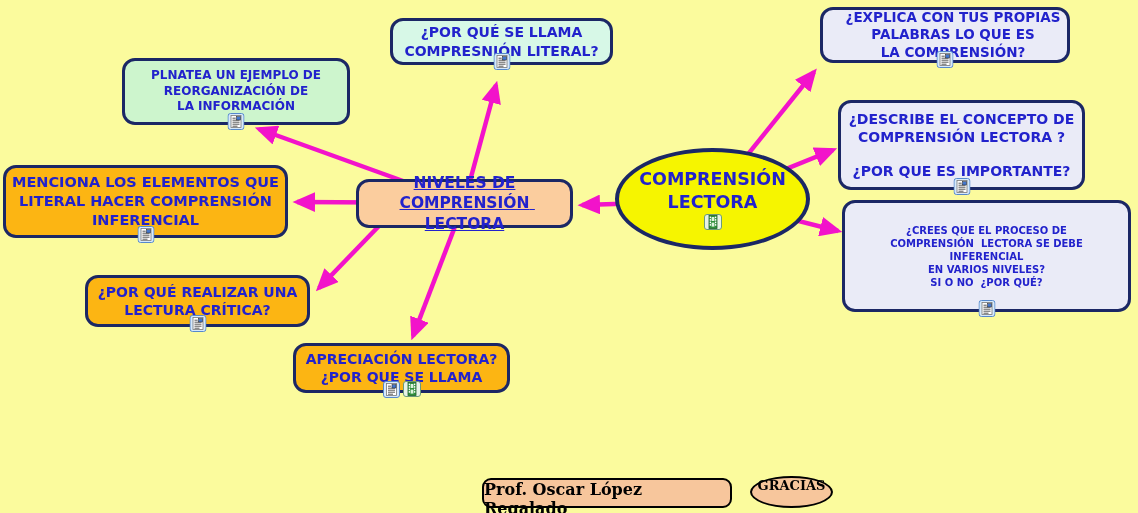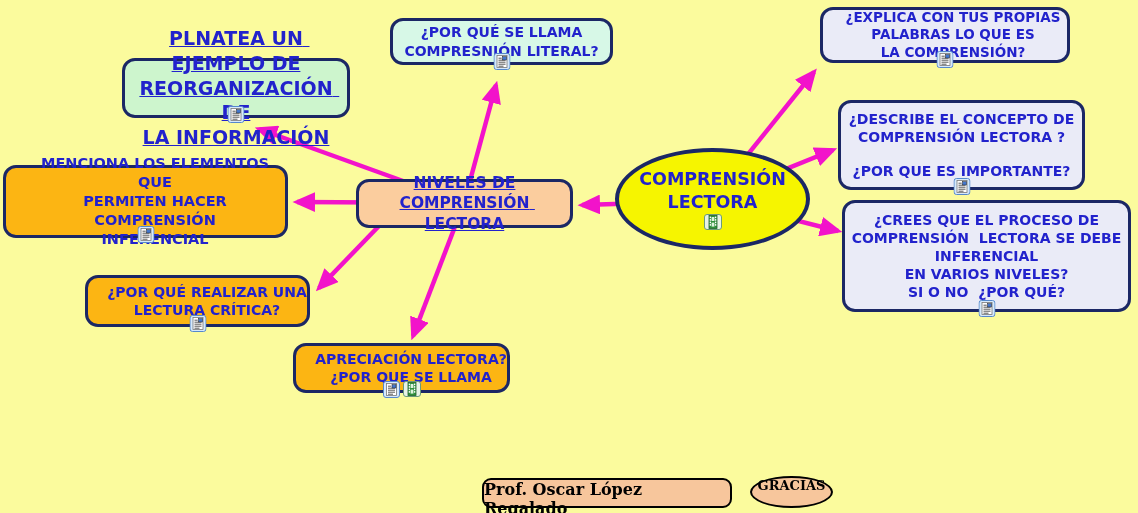--- a/index.html
+++ b/index.html
@@ -22,48 +22,48 @@
     position:absolute; z-index:2; box-sizing:border-box;
     border:3px solid var(--node-border); border-radius:13px;
     display:flex; align-items:center; justify-content:center;
     color:var(--text-blue); font-weight:bold; text-align:center;
   }
   .txt{line-height:1.3;}
   .line{min-height:1.3em; white-space:pre-wrap;}
   .gap{height:1.1em;}
   .green{background:var(--green-fill);}
   .mint{background:var(--mint-fill);justify-content:center;}
-  .orange{background:var(--orange-fill);padding-left:19px;}
+  .orange{background:var(--orange-fill);}
   .peach{background:var(--niveles-fill);}
   .lav{background:var(--lavender-fill);}
   .ellipse{
     background:var(--center-fill); border-radius:50%;
     border-width:4px; flex-direction:column; z-index:3;
   }
   .iconrow{
     position:absolute; bottom:-8px; left:50%; transform:translateX(-50%);
     display:flex; gap:3px; z-index:4;
   }
   .ellipse .iconrow{position:static; transform:none; margin-top:1px;}
   .footer-box{
     position:absolute; z-index:2; box-sizing:border-box;
     background:var(--credit-fill); border:2px solid #000; color:#000;
     display:flex; align-items:flex-start; justify-content:center;
     font-family:"DejaVu Serif","Liberation Serif",serif; font-weight:bold;
   }
-  .f-plantea{left:122px; top:58px;  width:228px; height:60px; font-size:19px;text-decoration:underline;}
+  .f-plantea{left:122px; top:58px;  width:228px; height:67px; font-size:12px;}
   .f-literal{left:390px; top:18px;  width:223px; height:47px; font-size:14px;}
   .f-menciona{left:3px;  top:165px; width:285px; height:73px; font-size:14.5px;}
   .f-niveles{left:356px; top:179px; width:217px; height:49px; font-size:15.5px;text-decoration:underline;}
   .f-critica{left:85px;  top:275px; width:225px; height:52px; font-size:14px;}
   .f-apreciacion{left:293px; top:343px; width:217px; height:50px; font-size:14px;}
   .f-center{left:615px; top:148px; width:195px; height:102px; font-size:17.5px; line-height:1.25;}
   .f-explica{left:820px; top:7px;   width:250px; height:56px; font-size:13.5px;padding-left:16px;}
   .f-describe{left:838px; top:100px; width:247px; height:90px; font-size:14px;}
-  .f-crees{left:842px; top:200px; width:289px; height:112px; font-size:14px;}
+  .f-crees{left:842px; top:200px; width:289px; height:112px; font-size:10px;}
   .f-credit{left:482px; top:478px; width:250px; height:30px; font-size:16px; border-radius:9px;}
   .f-thanks{left:750px; top:476px; width:83px;  height:32px; font-size:13px; border-radius:50%;}
   .ic{display:block;}
 </style>
 </head>
 <body>
 
 <div id="canvas">
 
   <svg id="wires" viewBox="0 0 1138 513">
@@ -110,21 +110,21 @@
           <rect x="3.5" y="2.5" width="10" height="12" fill="#fff" stroke="#777" stroke-width="0.8"></rect>
           <path d="M5 5.2h3.2 M5 7.2h7 M5 9.2h7 M5 11.2h7 M5 13.2h5" stroke="#444" stroke-width="0.9"></path>
           <rect x="9" y="3.6" width="4" height="3.4" fill="#4477CC" stroke="#222" stroke-width="0.5"></rect>
         </svg>
     </div>
   </div>
 
   <div class="node orange f-menciona">
     <div class="txt">
       <div class="line">MENCIONA LOS ELEMENTOS QUE</div>
-      <div class="line">PERMITEN HACER COMPRENSIÓN</div>
+      <div class="line">LITERAL HACER COMPRENSIÓN</div>
       <div class="line">INFERENCIAL</div>
     </div>
     <div class="iconrow">
       <svg class="ic" width="17" height="17" viewBox="0 0 17 17">
           <rect x="0.5" y="0.5" width="16" height="16" rx="2.5" fill="#D6E9FB" stroke="#5588CC"></rect>
           <rect x="3.5" y="2.5" width="10" height="12" fill="#fff" stroke="#777" stroke-width="0.8"></rect>
           <path d="M5 5.2h3.2 M5 7.2h7 M5 9.2h7 M5 11.2h7 M5 13.2h5" stroke="#444" stroke-width="0.9"></path>
           <rect x="9" y="3.6" width="4" height="3.4" fill="#4477CC" stroke="#222" stroke-width="0.5"></rect>
         </svg>
     </div>

